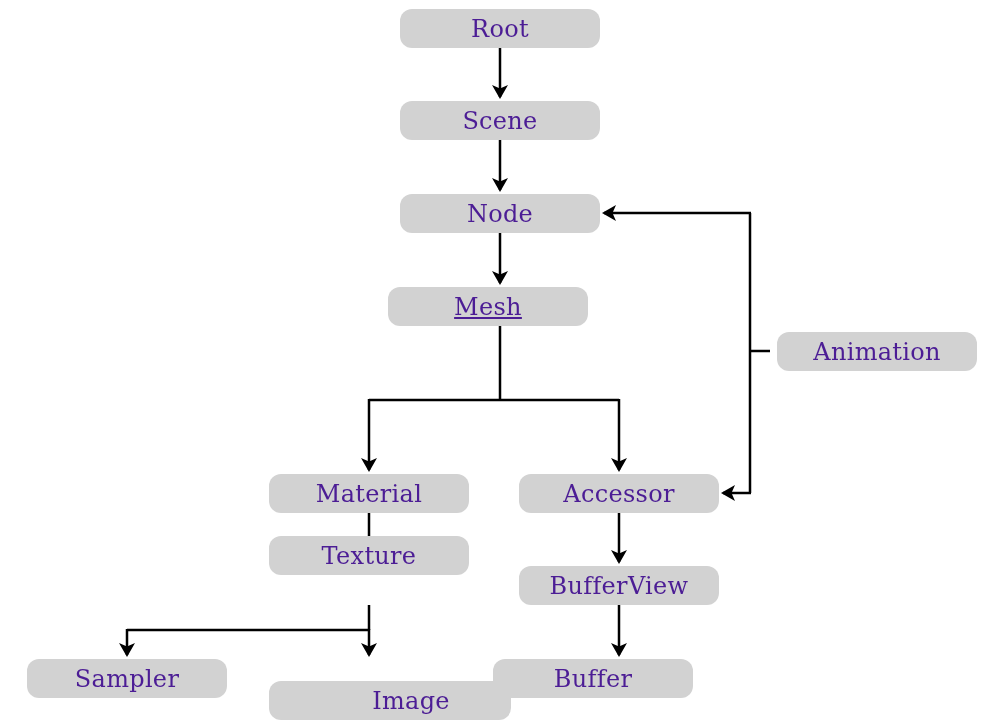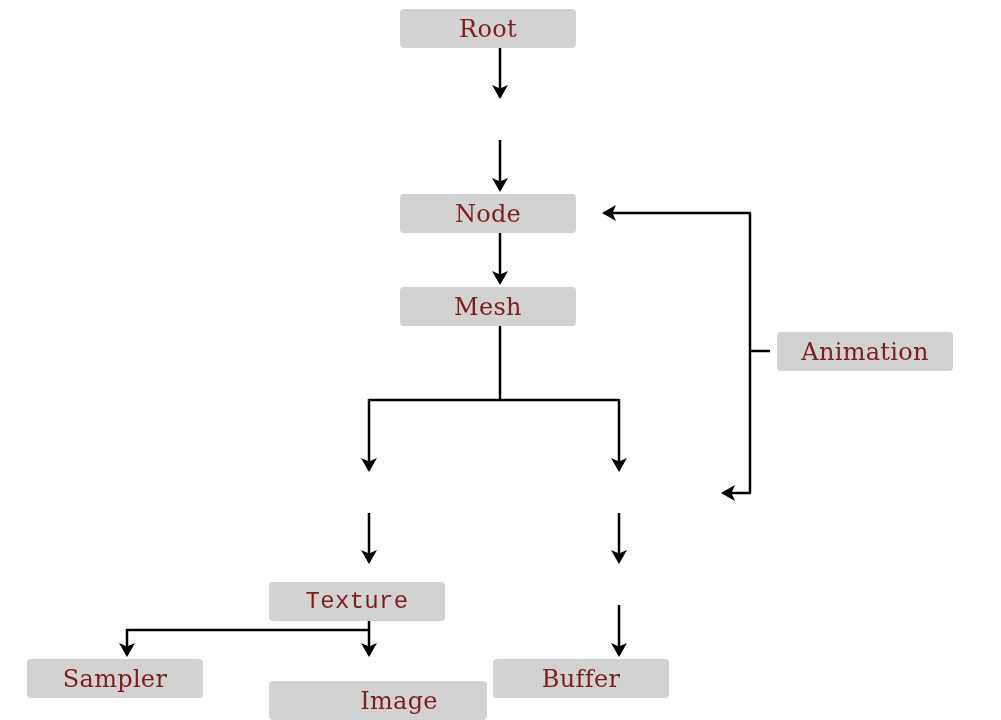--- a/index.html
+++ b/index.html
@@ -21,41 +21,41 @@
     top: 0;
     width: 1001px;
     height: 720px;
   }
   .connector-layer line {
     stroke: #000000;
     stroke-width: 2.5;
   }
   .box {
     position: absolute;
-    width: 176px;
+    width: 200px;
     height: 39px;
     background: #d2d2d2;
-    border-radius: 4px;
+    border-radius: 12px;
     display: flex;
     align-items: center;
     justify-content: center;
     font-size: 24px;
-    color: #7f1d1d;
+    color: #4c1d95;
     letter-spacing: 0.3px;
     white-space: nowrap;
   }
   
   .b-root       { left: 400px; top:   9px; }
   .b-scene      { left: 400px; top: 101px; }
   .b-node       { left: 400px; top: 194px; text-align: right; }
-  .b-mesh       { left: 400px; top: 287px; }
+  .b-mesh       { left: 388px; top: 287px; text-decoration: underline; }
   .b-material   { left: 269px; top: 474px; }
   .b-accessor   { left: 519px; top: 474px; }
   .b-animation  { left: 769px; top: 332px; margin-left: 8px; }
-  .b-texture    { left: 269px; top: 582px; font-family: Liberation Mono, monospace; }
+  .b-texture    { left: 269px; top: 536px; }
   .b-bufferview { left: 519px; top: 566px; }
   .b-sampler    { left:  27px; top: 659px; }
   .b-image      { left: 269px; top: 681px; padding-left: 42px; }
   .b-buffer     { left: 493px; top: 659px; }
 </style>
 </head>
 <body>
 
 <div class="canvas">
 
@@ -92,21 +92,25 @@
 
     <line x1="619" y1="605" x2="619" y2="655" marker-end="url(#arrow)"></line>
 
     <line x1="750" y1="213" x2="750" y2="493"></line>
     <line x1="751" y1="213" x2="604" y2="213" marker-end="url(#arrow)"></line>
     <line x1="751" y1="493" x2="723" y2="493" marker-end="url(#arrow)"></line>
     <line x1="750" y1="351" x2="770" y2="351"></line>
   </svg>
 
   <div class="box b-root">Root</div>
+  <div class="box b-scene">Scene</div>
   <div class="box b-node">Node</div>
   <div class="box b-mesh">Mesh</div>
+  <div class="box b-material">Material</div>
+  <div class="box b-accessor">Accessor</div>
   <div class="box b-animation">Animation</div>
   <div class="box b-texture">Texture</div>
+  <div class="box b-bufferview">BufferView</div>
   <div class="box b-sampler">Sampler</div>
   <div class="box b-image">Image</div>
   <div class="box b-buffer">Buffer</div>
 
 </div>
 
 </body></html>

